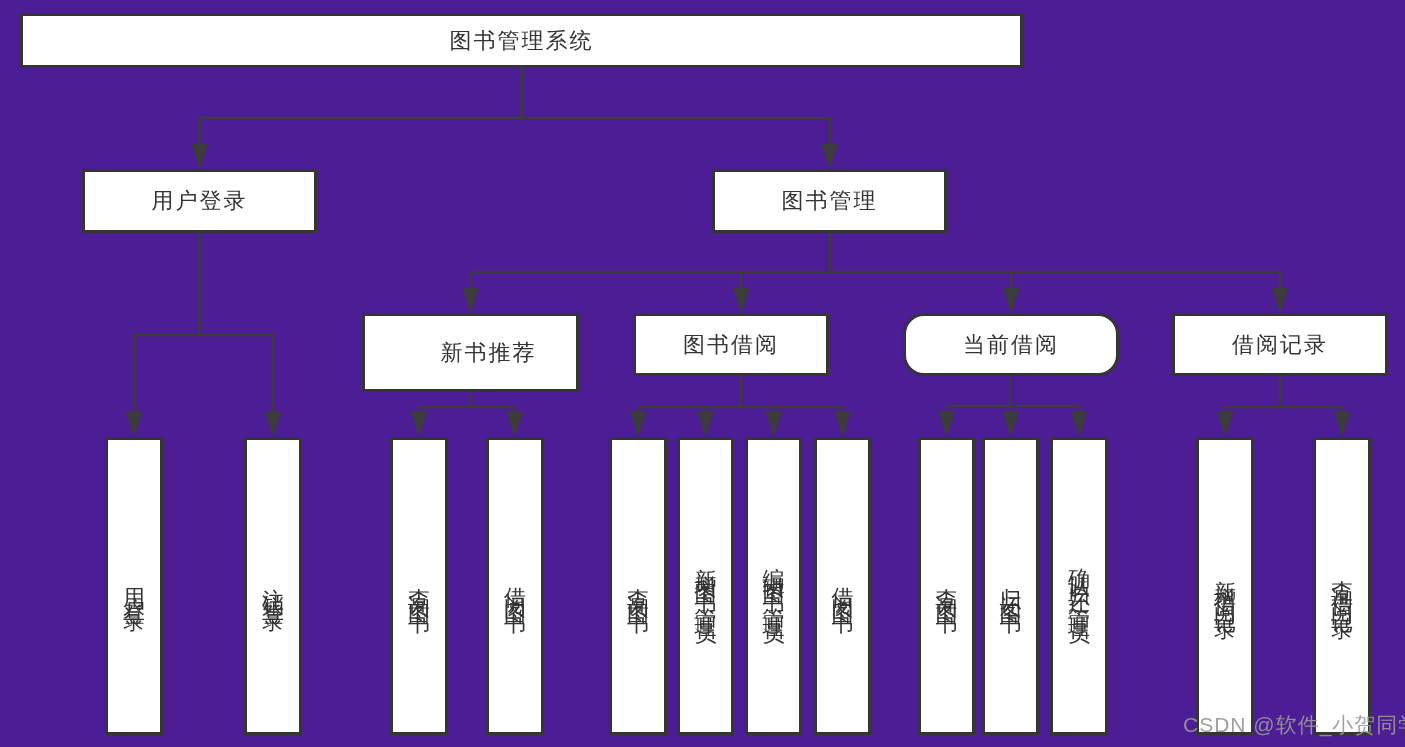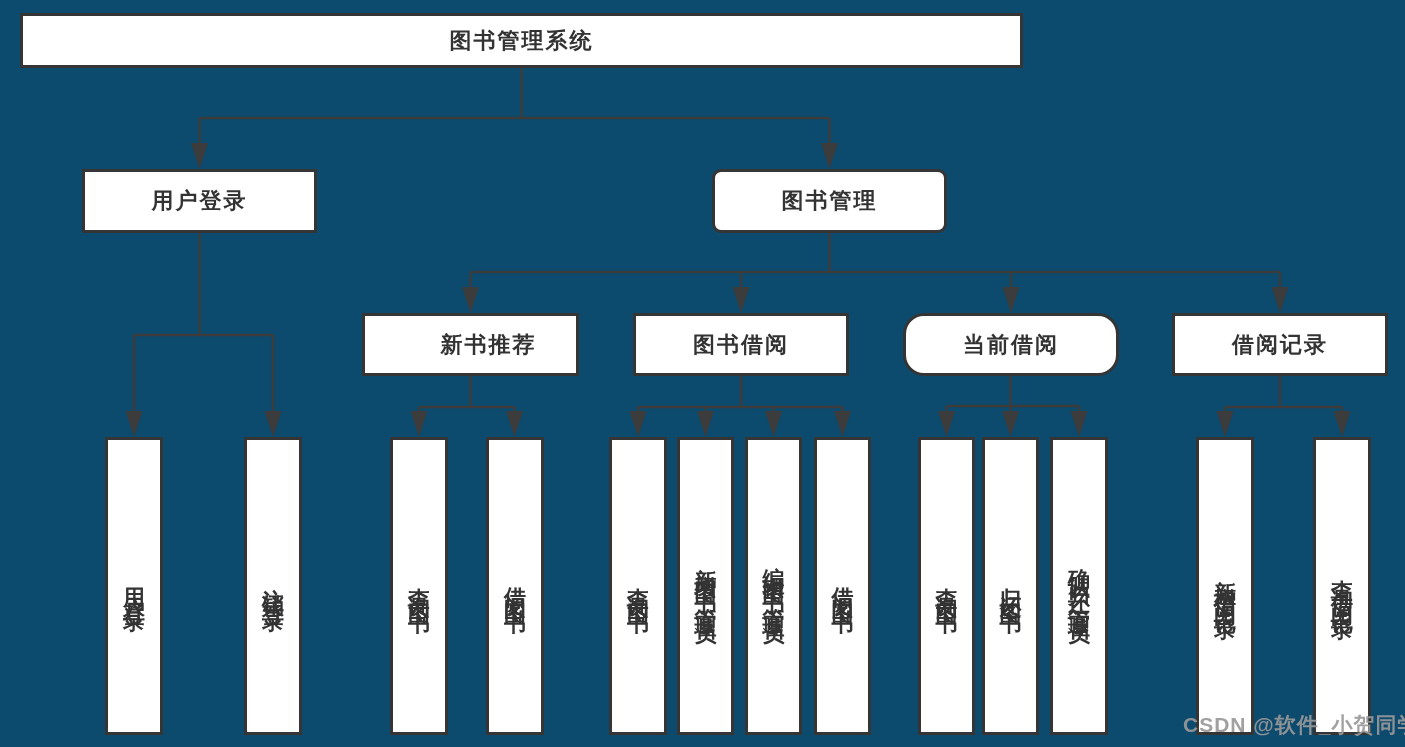--- a/index.html
+++ b/index.html
@@ -1,23 +1,22 @@
 <!DOCTYPE html>
 <html><head>
 <meta charset="utf-8">
 <style>
   html, body { margin: 0; padding: 0; background: #ffffff; }
   .canvas {
     position: relative;
     width: 1405px;
     height: 747px;
-    background: #0c4a6e;
+    background: #4c1d95;
     font-family: "Liberation Sans", "DejaVu Sans", sans-serif;
     overflow: hidden;
-    font-weight: bold;
   }
   .connectors {
     position: absolute;
     left: 0; top: 0;
     width: 1405px; height: 747px;
     z-index: 1;
   }
   .node {
     position: absolute;
     box-sizing: border-box;
@@ -125,28 +124,28 @@
     </g>
   </svg>
 
   <div class="node h" style="left:20px; top:13px; width:1003px; height:55px;">
     <span class="lbl">图书管理系统</span>
   </div>
 
   <div class="node h" style="left:82px; top:169px; width:235px; height:64px;">
     <span class="lbl">用户登录</span>
   </div>
-  <div class="node h" style="left:712px; top:169px; width:235px; height:64px;border-radius:9px;">
+  <div class="node h" style="left:712px; top:169px; width:235px; height:64px;">
     <span class="lbl">图书管理</span>
   </div>
 
-  <div class="node h" style="left:362px; top:313px; width:217px; height:63px;padding-left:36px;">
+  <div class="node h" style="left:362px; top:313px; width:217px; height:79px;padding-left:36px;">
     <span class="lbl">新书推荐</span>
   </div>
-  <div class="node h" style="left:633px; top:313px; width:216px; height:63px;">
+  <div class="node h" style="left:633px; top:313px; width:196px; height:63px;">
     <span class="lbl">图书借阅</span>
   </div>
   <div class="node h" style="left:903px; top:313px; width:216px; height:63px;border-radius:21px;">
     <span class="lbl">当前借阅</span>
   </div>
   <div class="node h" style="left:1172px; top:313px; width:216px; height:63px;">
     <span class="lbl">借阅记录</span>
   </div>
 
   <div class="node v" style="left:105px; top:437px; width:58px; height:298px;">

